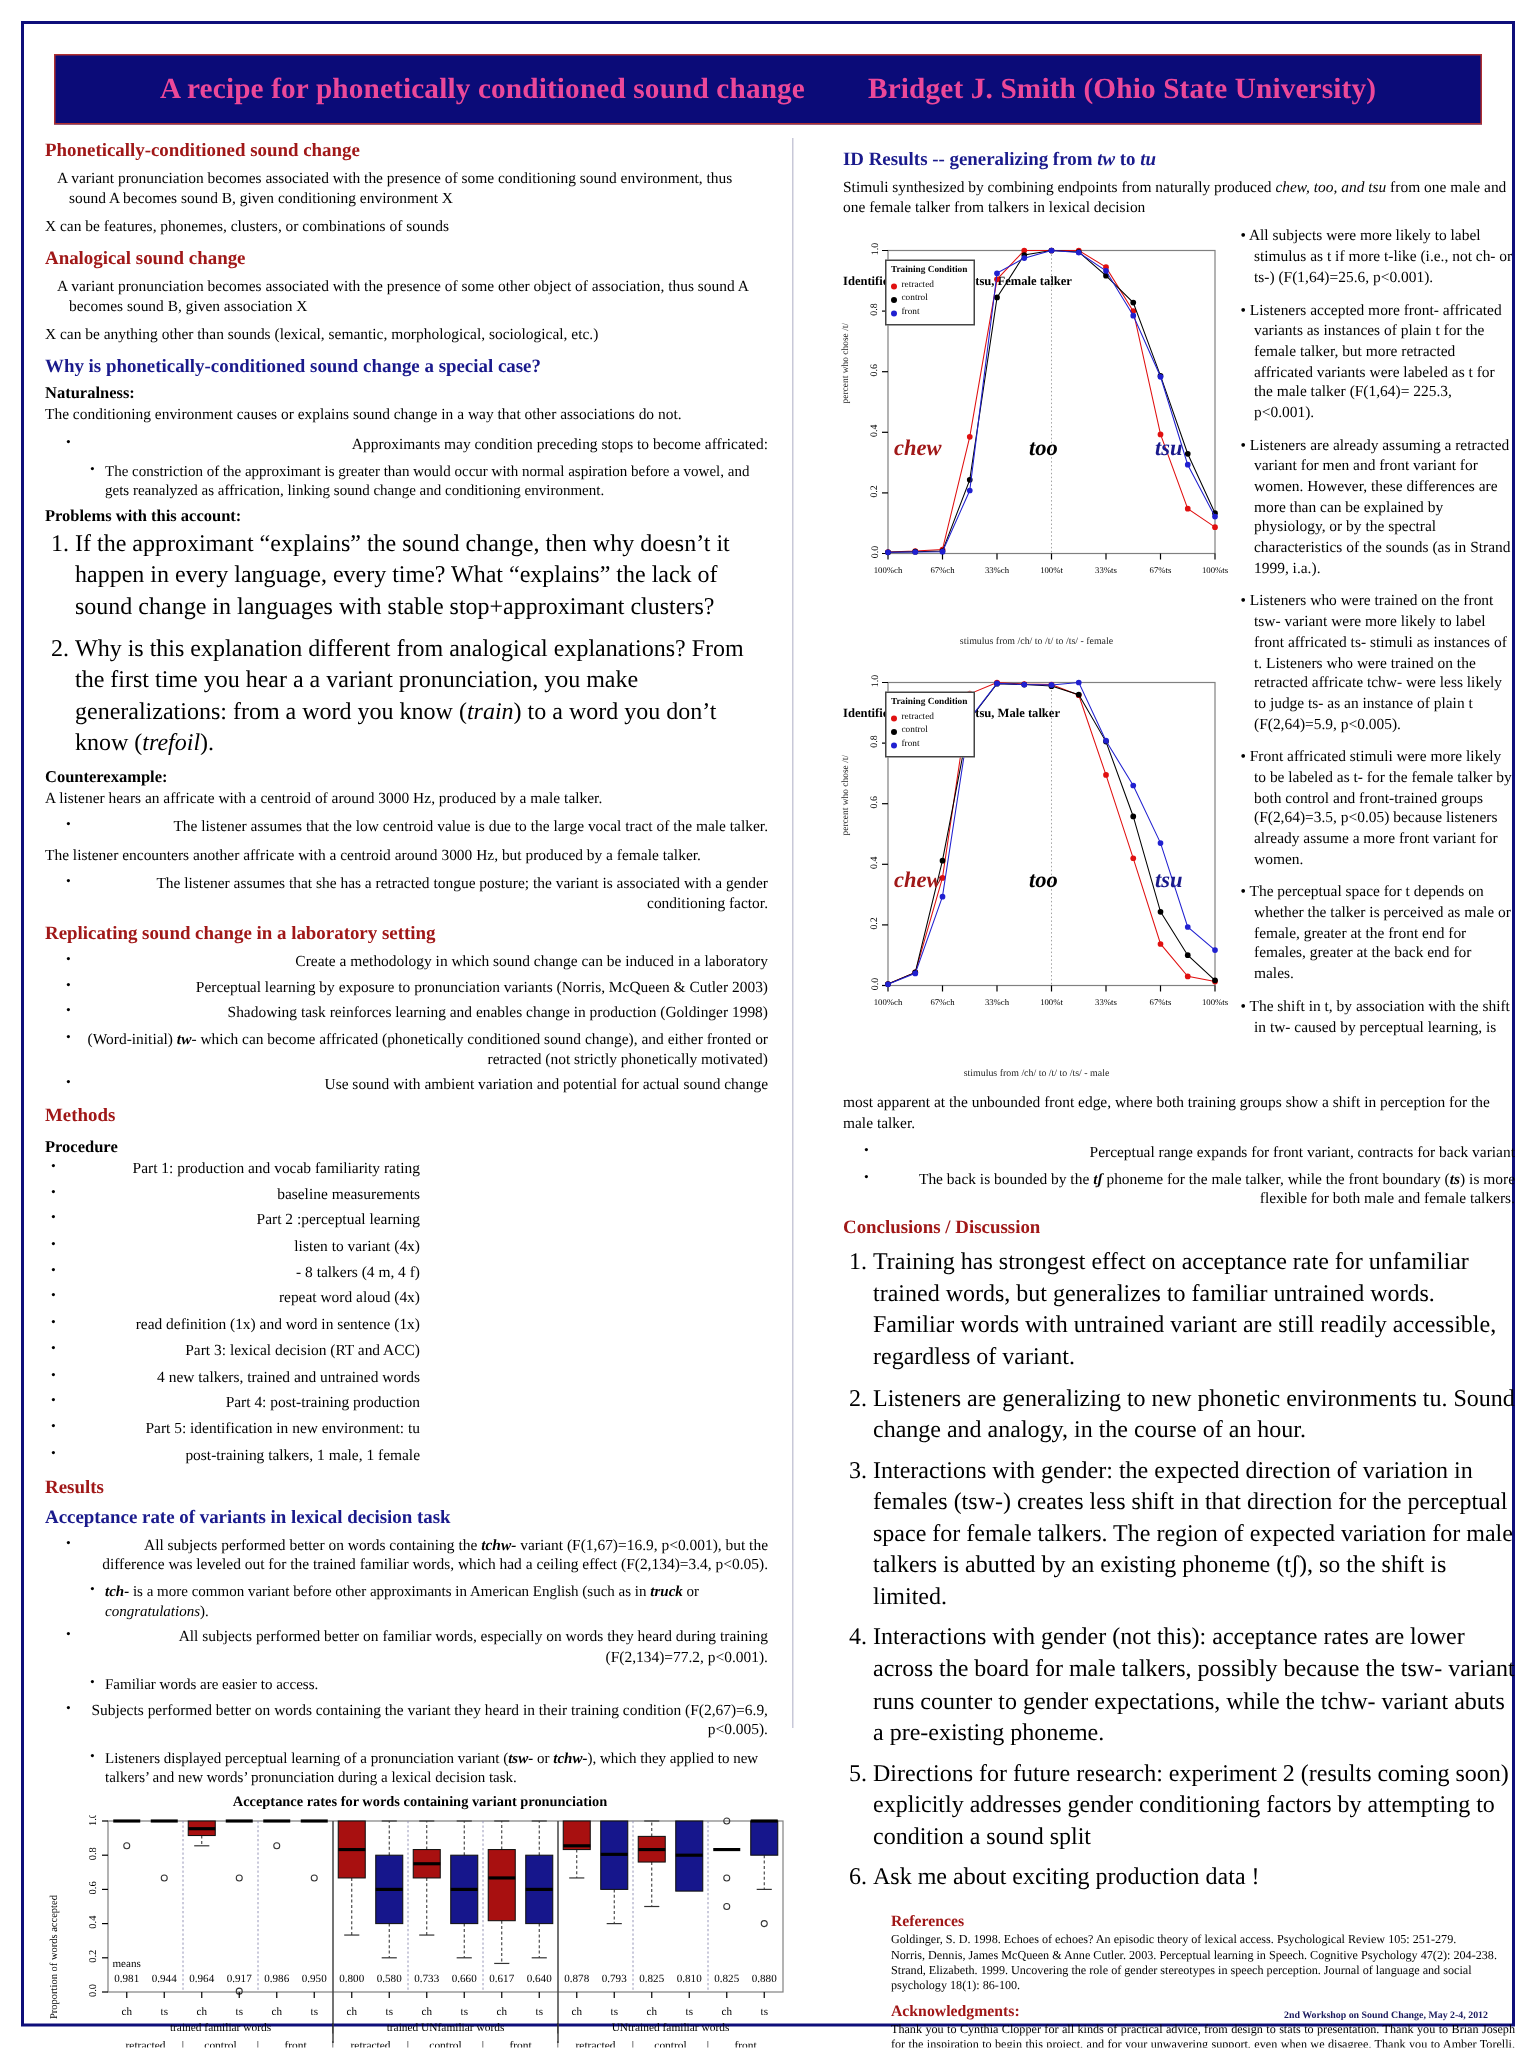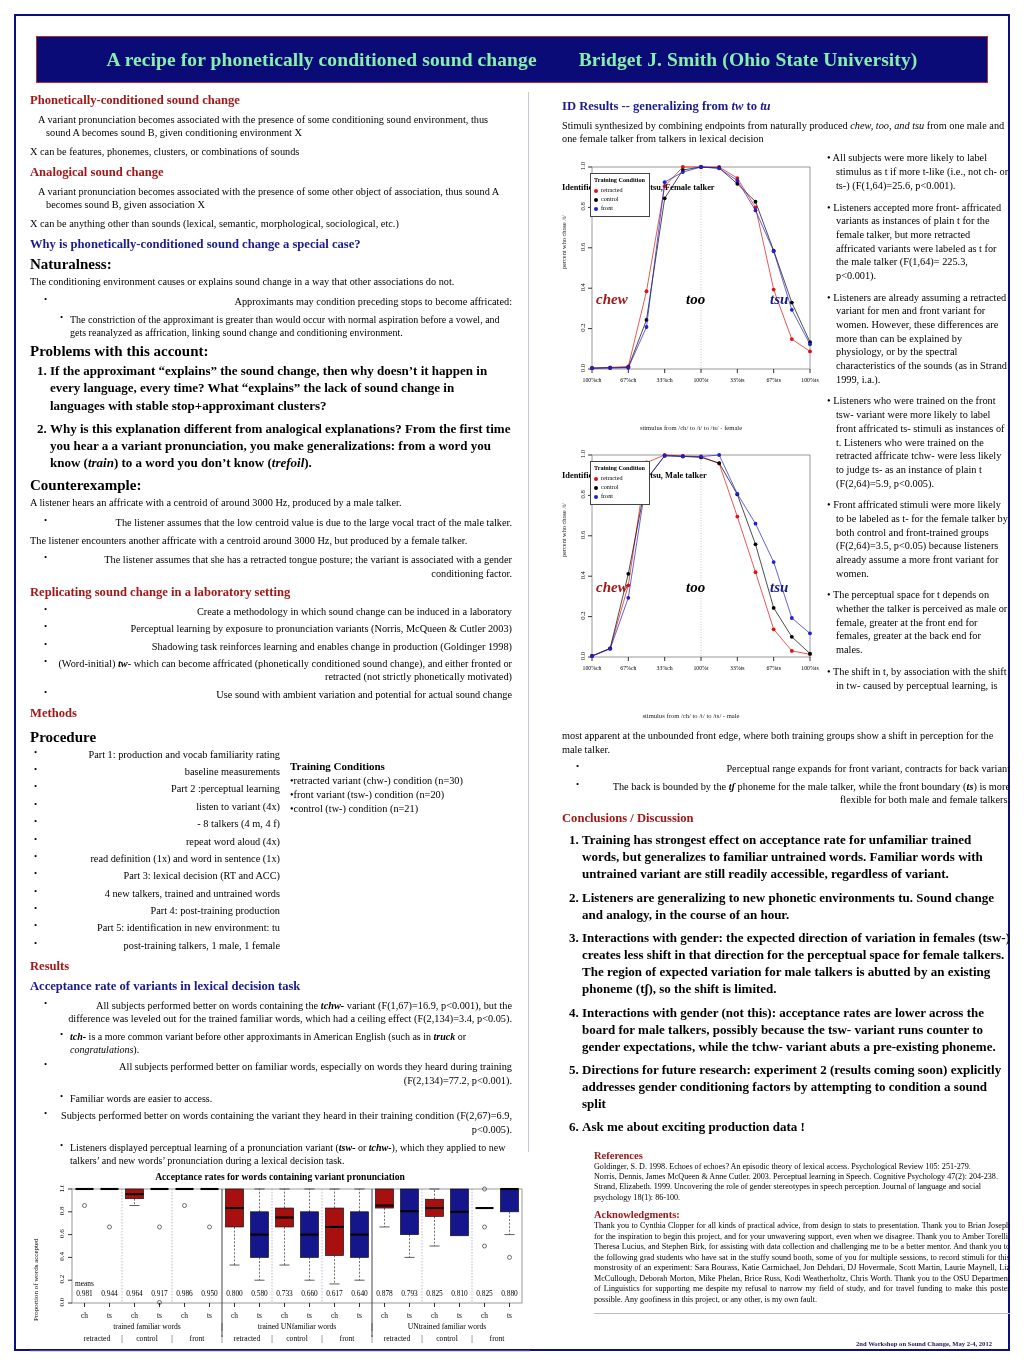--- a/index.html
+++ b/index.html
@@ -24,21 +24,21 @@
   
   .banner{
     position:absolute;left:36px;top:36px;width:952px;height:47px;
     background:#0b0b78;
     border:1px solid #b03030;
     box-sizing:border-box;
     display:flex;align-items:center;justify-content:center;
   }
   .banner-inner{
     display:flex;align-items:baseline;gap:42px;
-    color:#86efac;
+    color:#ec4899;
     font-weight:bold;
     font-size:19.5px;
     letter-spacing:.1px;
     white-space:nowrap;
   }
   
   .col-left{
     position:absolute;left:30px;top:93px;width:482px;
   }
   .col-right{
@@ -49,38 +49,38 @@
     background:#c8c8d8;
   }
   
   h2.red{
     color:#a01818;font-size:12.6px;font-weight:bold;margin:0 0 4px 0;line-height:1.25;
   }
   h2.blue{
     color:#1a1a8c;font-size:12.6px;font-weight:bold;margin:6px 0 4px 0;line-height:1.25;
   }
   h3.bold{
-    color:#000;font-size:15px;font-weight:bold;margin:3px 0 2px 0;
+    color:#000;font-size:11px;font-weight:bold;margin:3px 0 2px 0;
   }
   p.body{
     font-size:10.3px;line-height:1.30;margin:0 0 6px 0;
   }
   p.ind{ padding-left:16px; text-indent:-8px; }
   ul.bul{ margin:0 0 5px 0;padding:0 0 0 14px;list-style:none;text-align:right;}
   ul.bul>li{
     font-size:10.3px;line-height:1.30;margin-bottom:4px;position:relative;padding-left:10px;
   }
   ul.bul>li:before{content:"•";position:absolute;left:0;top:-1px;font-size:9px;}
   ul.bul2{ margin:2px 0 4px 0;padding:0 0 0 30px;list-style:none;}
   ul.bul2>li{
     font-size:10px;line-height:1.30;margin-bottom:3px;position:relative;padding-left:10px;
   }
   ul.bul2>li:before{content:"•";position:absolute;left:0;top:-1px;font-size:9px;}
   ol.num{margin:0 0 6px 0;padding-left:20px;}
-  ol.num>li{font-size:13px;line-height:1.32;margin-bottom:6px;font-weight:bold;}
+  ol.num>li{font-size:16px;line-height:1.32;margin-bottom:6px;}
   .tight{margin-bottom:2px;}
   i{font-style:italic;}
   .bi{font-weight:bold;font-style:italic;}
 
   
   .methods-wrap{display:flex;gap:10px;}
   .methods-left{width:250px;}
   .methods-right{width:215px;padding-top:34px;}
   .tc-title{font-size:11px;font-weight:bold;margin-bottom:2px;}
   .tc-line{font-size:10.3px;line-height:1.38;}
@@ -210,26 +210,20 @@
           <li style="padding-left:24px">listen to variant (4x)</li>
           <li style="padding-left:44px;list-style:none">- 8 talkers (4 m, 4 f)</li>
           <li style="padding-left:24px">repeat word aloud (4x)</li>
           <li style="padding-left:24px">read definition (1x) and word in sentence (1x)</li>
           <li>Part 3: lexical decision (RT and ACC)</li>
           <li style="padding-left:24px">4  new talkers, trained and untrained words</li>
           <li>Part 4: post-training  production</li>
           <li>Part 5: identification in new environment: tu</li>
           <li style="padding-left:24px">post-training  talkers, 1 male, 1 female</li>
         </ul>
-      </div>
-      <div class="methods-right">
-        <div class="tc-title">Training Conditions</div>
-        <div class="tc-line">•retracted variant (chw-) condition (n=30)</div>
-        <div class="tc-line">•front variant (tsw-) condition (n=20)</div>
-        <div class="tc-line">•control (tw-) condition (n=21)</div>
       </div>
     </div>
 
     <h2 class="red" style="margin-top:2px">Results</h2>
     <h2 class="blue" style="margin-top:0">Acceptance rate of variants in lexical decision task</h2>
 
     <ul class="bul">
       <li><span>All subjects performed better on words containing the </span><span class="bi">tchw-</span><span> variant (F(1,67)=16.9, p&lt;0.001), but the difference was leveled out for the trained familiar words, which had a ceiling effect (F(2,134)=3.4, p&lt;0.05).</span></li>
     </ul>
     <ul class="bul2">

